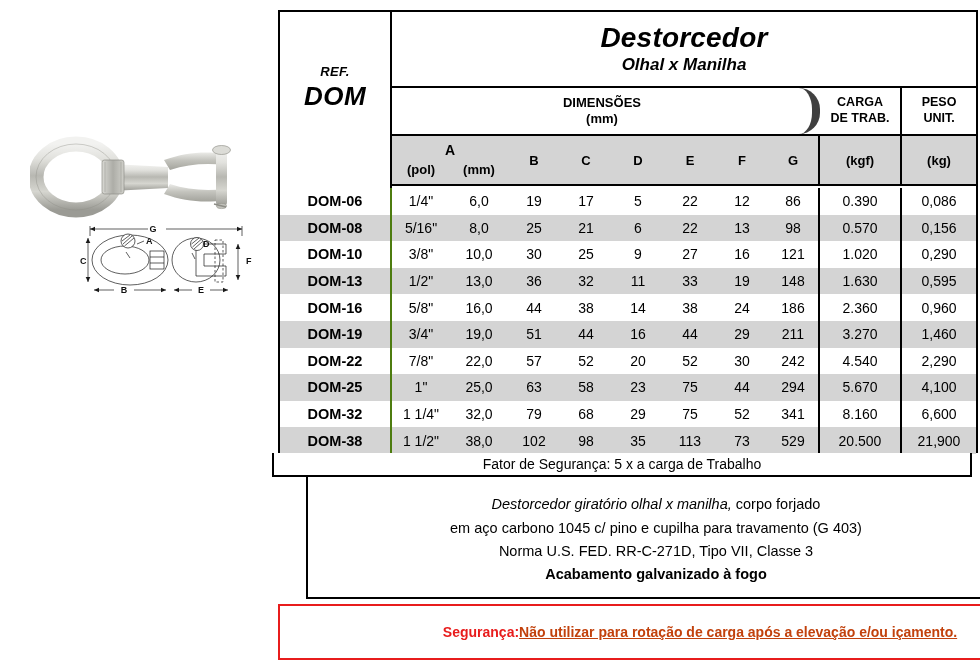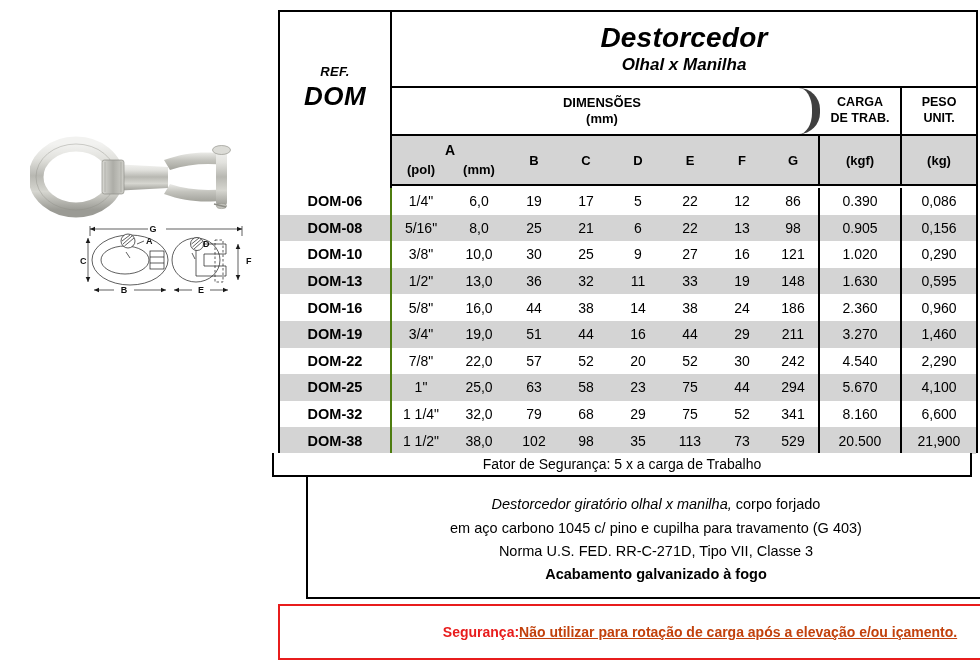--- a/index.html
+++ b/index.html
@@ -452,21 +452,21 @@
         <div class="drow alt">
           <div class="c ref">DOM-08</div>
           <div class="c w-pol">5/16"</div>
           <div class="c w-mm">8,0</div>
           <div class="c w-b">25</div>
           <div class="c w-c">21</div>
           <div class="c w-d">6</div>
           <div class="c w-e">22</div>
           <div class="c w-f">13</div>
           <div class="c w-g sep">98</div>
-          <div class="c w-carga sep">0.905</div>
+          <div class="c w-carga sep">0.570</div>
           <div class="c w-peso">0,156</div>
         </div>
         <div class="drow">
           <div class="c ref">DOM-10</div>
           <div class="c w-pol">3/8"</div>
           <div class="c w-mm">10,0</div>
           <div class="c w-b">30</div>
           <div class="c w-c">25</div>
           <div class="c w-d">9</div>
           <div class="c w-e">27</div>

